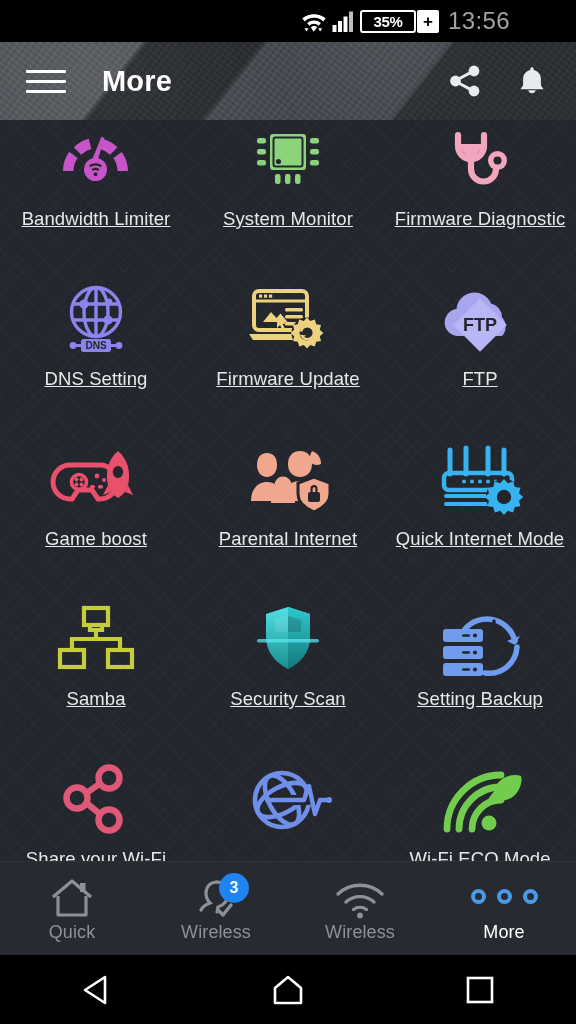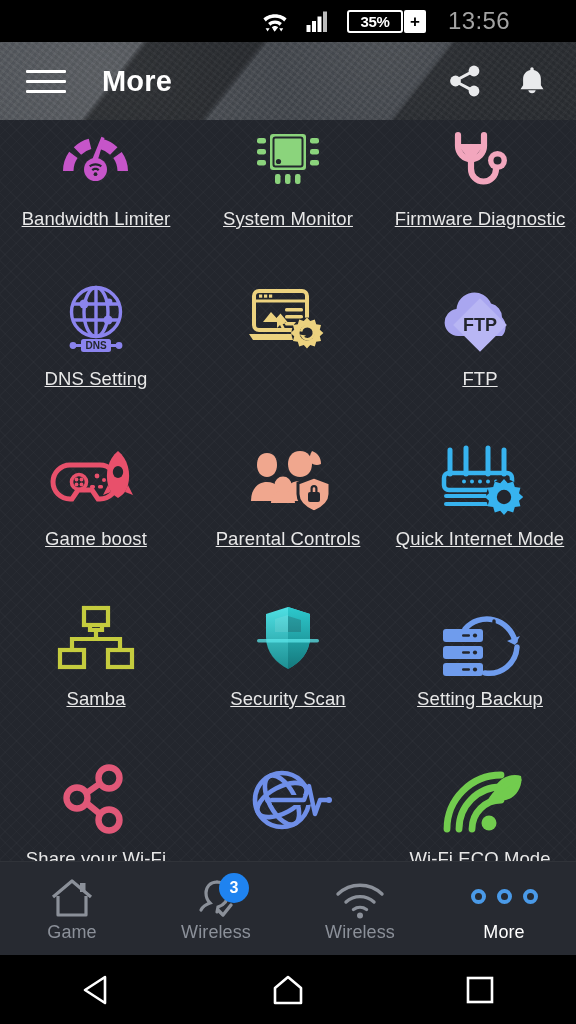--- a/index.html
+++ b/index.html
@@ -8,21 +8,21 @@
     background:#000;
     font-family:"Liberation Sans", sans-serif;
     -webkit-font-smoothing:antialiased;
   }
   #app{ position:relative; width:576px; height:1024px; overflow:hidden; }
 
   
   .statusbar{
     position:absolute; top:0; left:0; width:524px; height:42px;
     background:#000; display:flex; align-items:center;
-    justify-content:flex-end; padding-right:14px; gap:17px;
+    justify-content:flex-end; padding-right:14px; gap:4px;
     z-index:40;
   }
   .st-icon{ display:flex; align-items:center; }
   .battery{
     display:flex; align-items:center; height:23px;
   }
   .batt-body{
     height:23px; min-width:56px; border:2.5px solid #fff; border-radius:3px;
     display:flex; align-items:center; justify-content:center;
     color:#fff; font-size:15px; font-weight:bold; padding:0 3px;
@@ -282,20 +282,21 @@
             </g>
             <g>
               <circle cx="62" cy="49" r="15.5" fill="#23262d"></circle>
               <path d="M62 33.5 l3.2 3.6 4.6-1.5 1.4 4.7 4.8 0.7 -1.2 4.7 3.6 3.3 -3.6 3.3 1.2 4.7 -4.8 0.7 -1.4 4.7 -4.6-1.5 -3.2 3.6 -3.2-3.6 -4.6 1.5 -1.4-4.7 -4.8-0.7 1.2-4.7 -3.6-3.3 3.6-3.3 -1.2-4.7 4.8-0.7 1.4-4.7 4.6 1.5 z" fill="#ecd27f"></path>
               <circle cx="62" cy="49" r="7.5" fill="#23262d"></circle>
               <path d="M56 47.5 a6.5 6.5 0 1 1 1.5 5.5" fill="none" stroke="#ecd27f" stroke-width="2.6"></path>
               <path d="M54.5 50.5 l3 3.5 3.5-2.5 z" fill="#ecd27f"></path>
             </g>
           </svg>
         </div>
+        <div class="lbl">Firmware Update</div>
       </div>
 
       <div class="cell">
         <div class="ico">
           <svg width="88" height="72" viewBox="0 0 88 72">
             <path d="M22 52 a13.5 13.5 0 0 1 -1.5-26.9 A18 18 0 0 1 55 19.5 a14 14 0 0 1 11 13.8 A13.8 13.8 0 0 1 66 52 Z" fill="#a9a6f0"></path>
             <rect x="25" y="22" width="38" height="38" transform="rotate(45 44 41)" fill="#b8b6f4"></rect>
             <text x="44" y="47" font-family="Liberation Sans, sans-serif" font-size="18" font-weight="bold" fill="#23262d" text-anchor="middle">FTP</text>
           </svg>
         </div>
@@ -339,21 +340,21 @@
               <path d="M29 58 c0-8 5.5-12 12-12 s12 4 12 12 z"></path>
             </g>
             <path d="M70 6 c6 2 9 7 9 13 c-4 2-8 1-11-2 c-1-4 0-8 2-11 z" fill="#f0a78e"></path>
             <path d="M72 32 l16 6 v11 c0 8-7 14-16 18 c-9-4-16-10-16-18 v-11 z" fill="#f0a78e" stroke="#23262d" stroke-width="3"></path>
             <g fill="#23262d">
               <rect x="66" y="47" width="12" height="10" rx="2"></rect>
               <path d="M68.5 47 v-3.5 a3.5 3.5 0 0 1 7 0 v3.5 h-2.2 v-3.5 a1.3 1.3 0 0 0-2.6 0 v3.5 z"></path>
             </g>
           </svg>
         </div>
-        <div class="lbl">Parental Controls</div>
+        <div class="lbl">Parental Internet</div>
       </div>
 
       <div class="cell">
         <div class="ico">
           <svg width="92" height="70" viewBox="0 0 92 70">
             <g stroke="#37b3ef" stroke-width="5" stroke-linecap="round">
               <path d="M16 5 v24"></path>
                 <path d="M32 3 v26"></path>
                 <path d="M54 3 v26"></path>
                 <path d="M70 5 v24"></path>
@@ -495,21 +496,21 @@
   <div class="tabbar">
 
     <div class="tab">
       <div class="t-ico">
         <svg width="46" height="42" viewBox="0 0 46 42">
           <path d="M4 20 L23 4 L42 20" fill="none" stroke="#8b9099" stroke-width="3.2" stroke-linejoin="round"></path>
           <path d="M9 19 v19 h28 v-19" fill="none" stroke="#8b9099" stroke-width="3.2" stroke-linejoin="round"></path>
           <rect x="31" y="6" width="5.5" height="9" fill="#8b9099"></rect>
         </svg>
       </div>
-      <div class="t-lbl">Game</div>
+      <div class="t-lbl">Quick</div>
     </div>
 
     <div class="tab">
       <div class="t-ico">
         <svg width="42" height="42" viewBox="0 0 42 42">
           <path d="M22 5 c7 0 11 5 11 11 c0 7-4 12-10 14 l-1 5" fill="none" stroke="#8b9099" stroke-width="3.2" stroke-linecap="round"></path>
           <path d="M22 5 c-7 0-11 5-11 11 c0 5 2 8 4 10 c-3 1-7 3-9 7" fill="none" stroke="#8b9099" stroke-width="3.2" stroke-linecap="round"></path>
           <path d="M23 33 l5 5 8-10" fill="none" stroke="#8b9099" stroke-width="3.4" stroke-linecap="round" stroke-linejoin="round"></path>
         </svg>
         <span class="badge">3</span>

